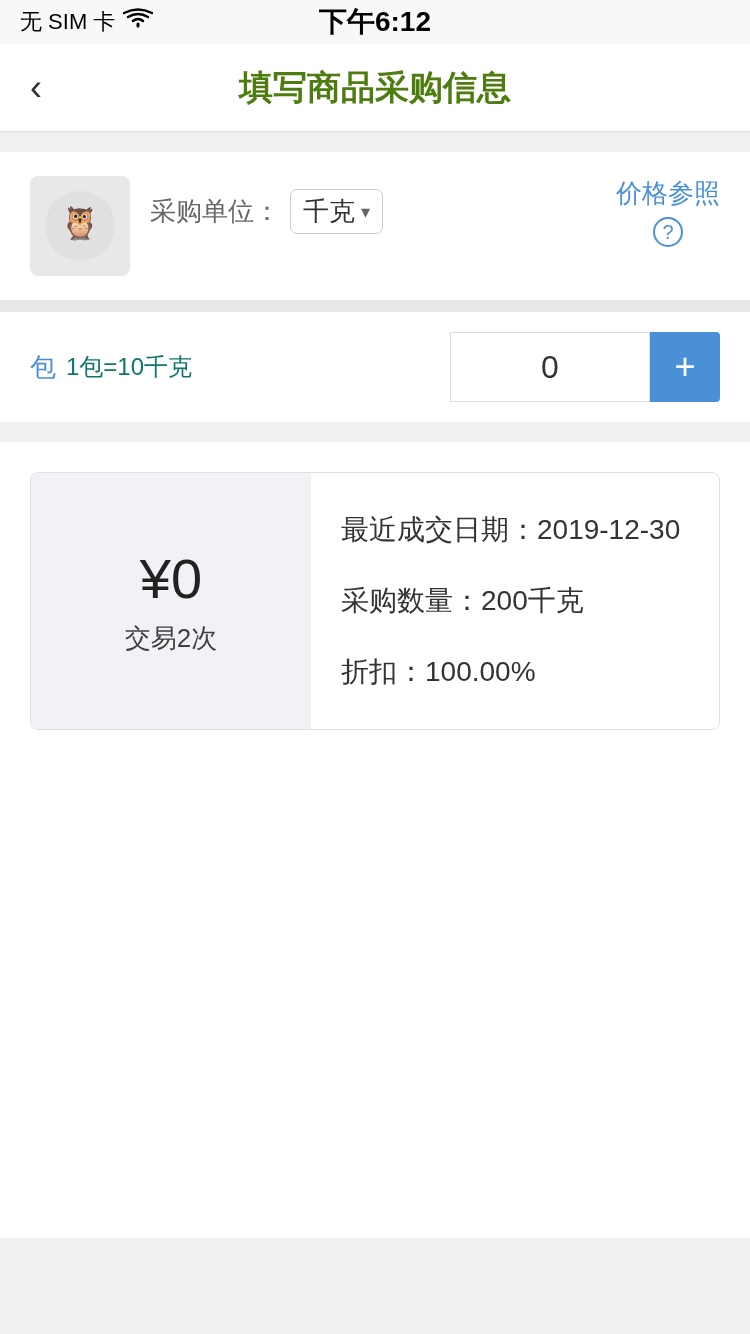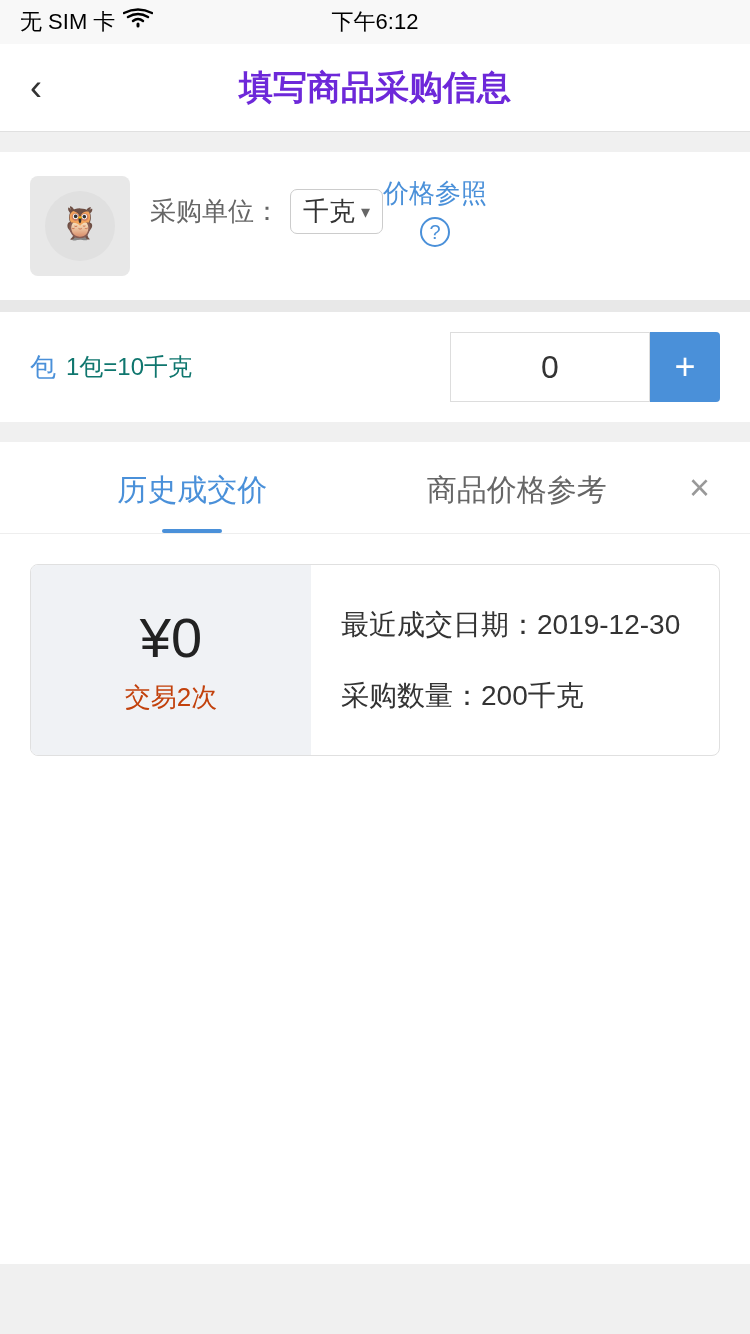--- a/index.html
+++ b/index.html
@@ -24,22 +24,22 @@
       font-size: 24px;
       color: #000;
     }
     .status-left {
       display: flex;
       align-items: center;
       gap: 8px;
       font-size: 22px;
     }
     .status-center {
-      font-size: 22px;
-      font-weight: 400;
+      font-size: 28px;
+      font-weight: 700;
       position: absolute;
       left: 50%;
       transform: translateX(-50%);
     }
     .status-right {
       display: flex;
       align-items: center;
       gap: 6px;
       font-size: 22px;
     }
@@ -85,21 +85,21 @@
     .nav-back {
       position: absolute;
       left: 30px;
       font-size: 36px;
       color: #333;
       cursor: pointer;
     }
     .nav-title {
       font-size: 34px;
       font-weight: 600;
-      color: #6d28d9;
+      color: #4d7c0f;
     }
 
     
     .product-card {
       background: #fff;
       margin: 20px 0 0 0;
       padding: 24px 30px;
       display: flex;
       align-items: flex-start;
       gap: 20px;
@@ -133,20 +133,21 @@
       font-size: 26px;
       color: #4a90d9;
       display: flex;
       align-items: center;
       gap: 4px;
       cursor: pointer;
     }
     .product-unit-row {
       display: flex;
       align-items: center;
+      justify-content: space-between;
     }
     .product-unit-label {
       font-size: 26px;
       color: #666;
     }
     .unit-select {
       display: flex;
       align-items: center;
       border: 1px solid #ccc;
       border-radius: 7px;
@@ -304,21 +305,21 @@
       padding: 40px 20px;
       flex-shrink: 0;
     }
     .price-amount {
       font-size: 56px;
       color: #222;
       font-weight: 300;
     }
     .price-transactions {
       font-size: 26px;
-      color: #c2410c;
+      color: #404040;
       margin-top: 10px;
     }
     .price-right {
       flex: 1;
       padding: 36px 30px;
       display: flex;
       flex-direction: column;
       justify-content: center;
       gap: 29px;
     }
@@ -393,44 +394,37 @@
   </div>
   <div class="quantity-input-group">
     <input type="text" class="quantity-input" value="0" style="">
     <button class="quantity-plus">
       <span>+</span>
     </button>
   </div>
 </div>
 
 <div class="tab-section">
-  <div class="tab-header">
-    <div class="tab-item active">
-      <span>历史成交价</span>
-      <div class="tab-indicator"></div>
-    </div>
-    <div class="tab-item inactive">
-      <span>商品价格参考</span>
-    </div>
-    <span class="tab-close">×</span>
-  </div>
 
   <div class="price-section">
     <div class="price-card">
       <div class="price-left">
         <div class="price-amount">
           <span>¥</span><span>0</span>
         </div>
         <div class="price-transactions">交易2次</div>
       </div>
       <div class="price-right">
         <div class="price-detail-row">
           <span>最近成交日期：</span><span>2019-12-30</span>
         </div>
         <div class="price-detail-row">
           <span>采购数量：</span><span>200千克</span>
         </div>
+        <div class="price-detail-row">
+          <span>折扣：</span><span>100.00%</span>
+        </div>
       </div>
     </div>
   </div>
 </div>
 
 <div class="main-content"></div>
 
 </body></html>

